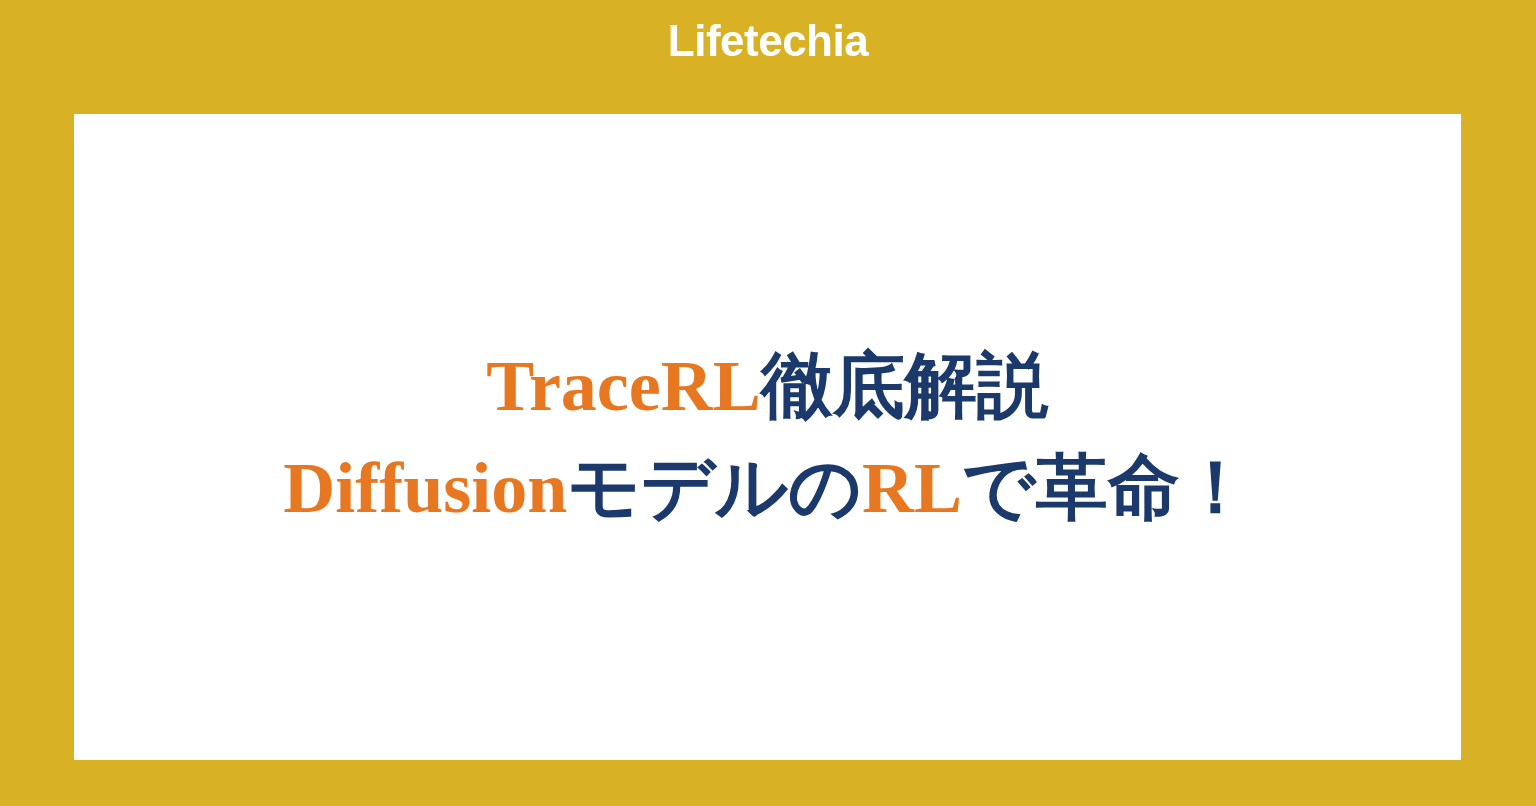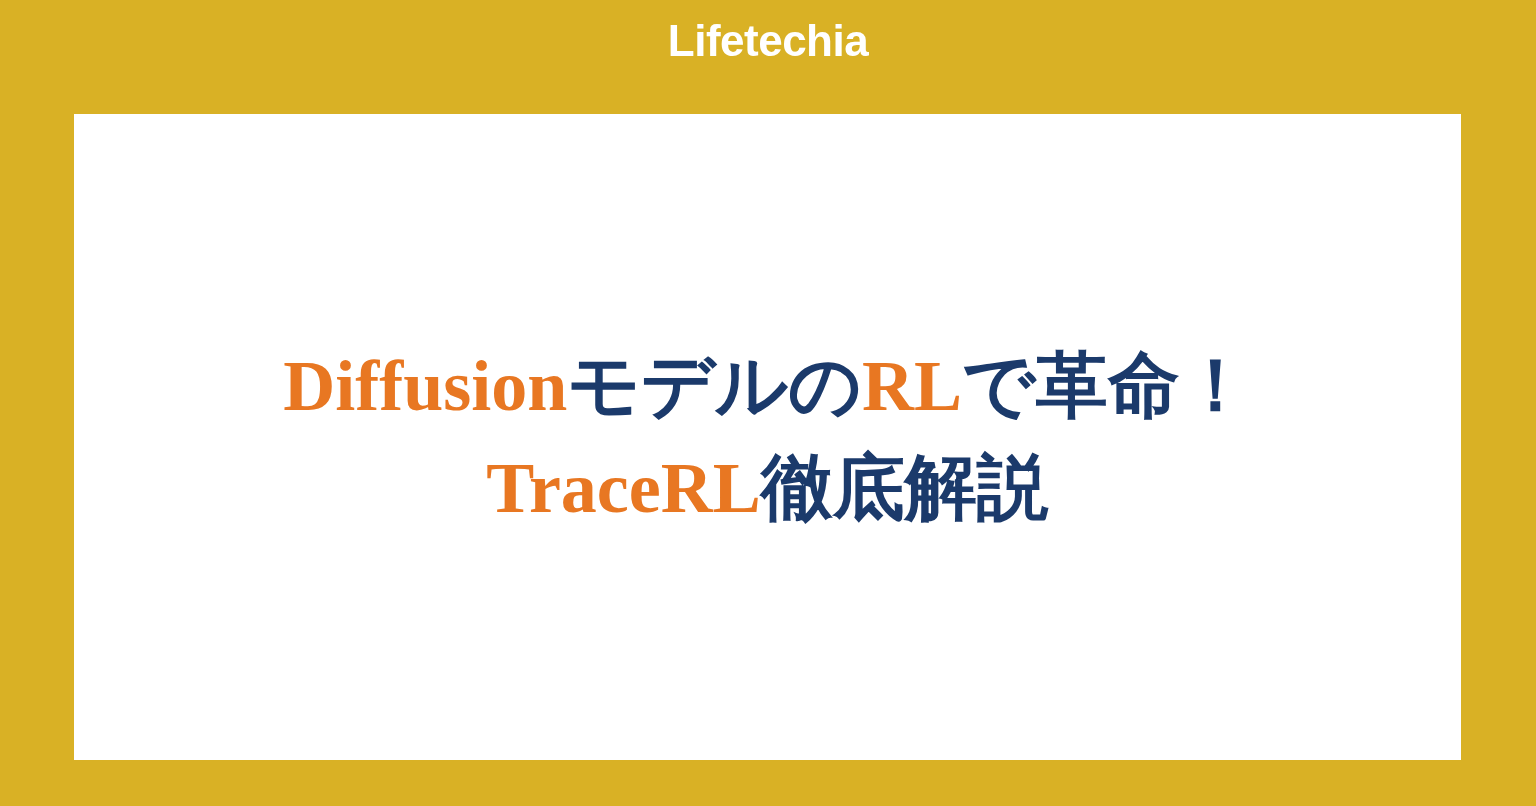--- a/index.html
+++ b/index.html
@@ -81,18 +81,18 @@
 <body>
 
 <div id="eyecatch">
 
   <div id="site-header">
     <div id="site-title">Lifetechia</div>
   </div>
 
   <div id="content-card">
     <h1 id="headline" style="font-size: 72px; line-height: 102px;">
+        <span class="headline-line"><span class="seg-accent">TraceRL</span><span class="seg-base">徹底解説</span></span>
         <span class="headline-line"><span class="seg-accent">Diffusion</span><span class="seg-base">モデルの</span><span class="seg-accent">RL</span><span class="seg-base">で革命！</span></span>
-        <span class="headline-line"><span class="seg-accent">TraceRL</span><span class="seg-base">徹底解説</span></span>
       </h1>
   </div>
 
 </div>
 
 </body></html>

